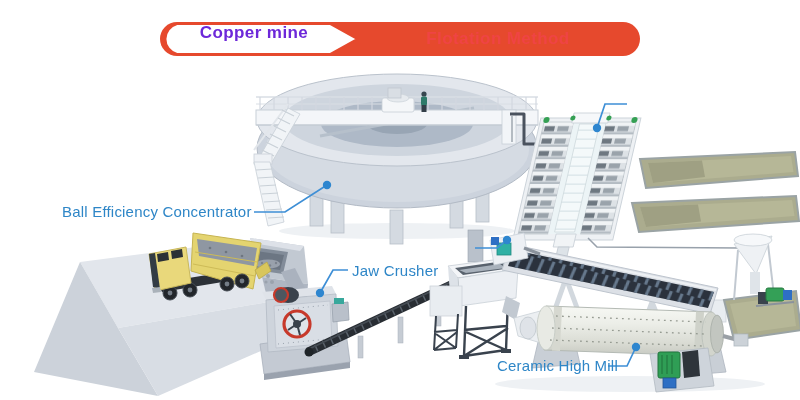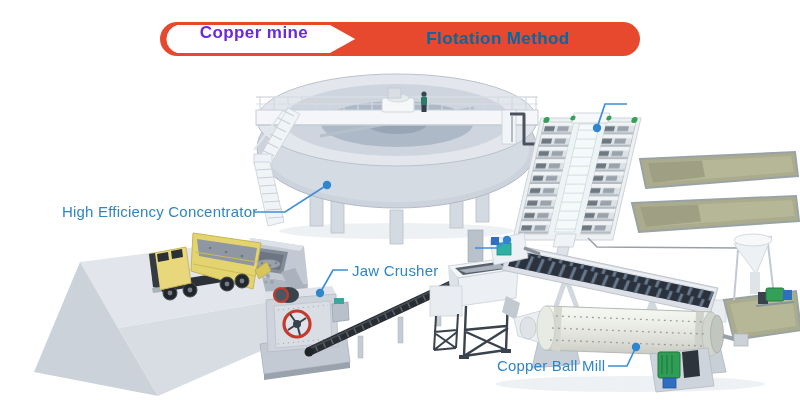--- a/index.html
+++ b/index.html
@@ -1,21 +1,21 @@
 <!DOCTYPE html>
 <html><head>
 <meta charset="utf-8">
 <style>
   html,body{margin:0;padding:0;background:#fff;}
   .canvas{position:relative;width:800px;height:400px;background:#ffffff;overflow:hidden;
           font-family:"Liberation Sans",sans-serif;}
   .scene{position:absolute;left:0;top:0;}
   .hdr-text{position:absolute;font-weight:bold;font-size:17px;letter-spacing:.4px;line-height:20px;}
   .hdr-stage{left:162px;top:23px;width:184px;text-align:center;color:#6d28d9;}
-  .hdr-method{left:360px;top:29px;width:276px;text-align:center;color:#0369a1;}
+  .hdr-method{left:360px;top:29px;width:276px;text-align:center;color:#ef4444;}
   .eq-label{position:absolute;color:#2e86c7;font-size:15px;line-height:17px;white-space:nowrap;letter-spacing:.2px;}
   .lbl-concentrator{left:62px;top:203px;}
   .lbl-flotation{left:631px;top:95px;}
   .lbl-classifier{left:353px;top:241px;}
   .lbl-jaw{left:352px;top:262px;}
   .lbl-mill{left:497px;top:357px;}
 </style>
 </head>
 <body>
 
@@ -288,17 +288,17 @@
     <circle cx="597" cy="128" r="4.2"></circle>
     <circle cx="507" cy="240" r="4.2"></circle>
     <circle cx="320" cy="293" r="4.2"></circle>
     <circle cx="636" cy="347" r="4.2"></circle>
   </g>
 </svg>
 
 <div class="hdr-text hdr-stage">Copper mine</div>
 <div class="hdr-text hdr-method">Flotation Method</div>
 
-<div class="eq-label lbl-concentrator">High Efficiency Concentrator</div>
+<div class="eq-label lbl-concentrator">Ball Efficiency Concentrator</div>
 <div class="eq-label lbl-jaw">Jaw Crusher</div>
-<div class="eq-label lbl-mill">Copper Ball Mill</div>
+<div class="eq-label lbl-mill">Ceramic High Mill</div>
 
 </div>
 
 </body></html>

